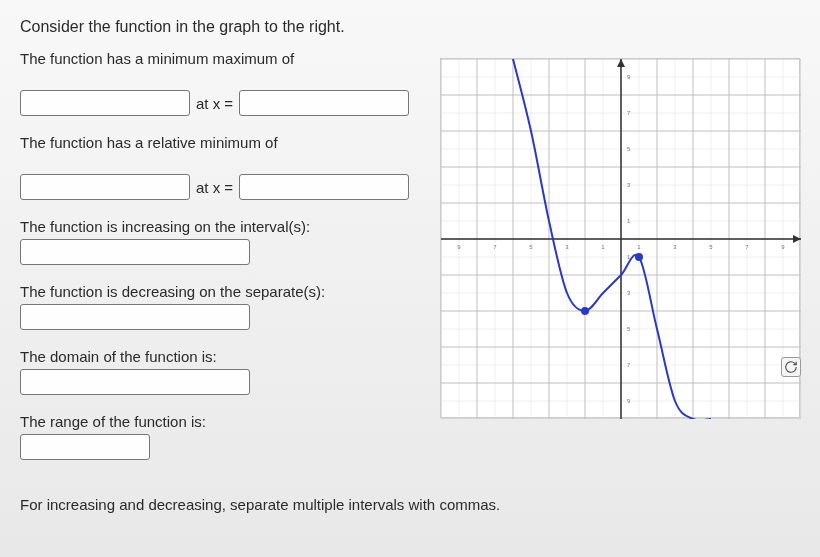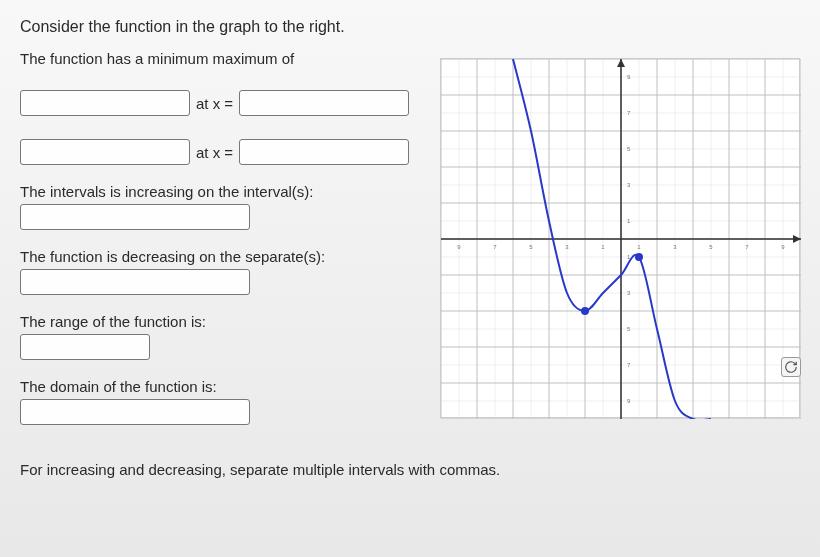--- a/index.html
+++ b/index.html
@@ -64,45 +64,46 @@
     <div class="section">
       <div class="label-line">The function has a minimum maximum of</div>
       <div class="input-row">
         <input class="input-box" type="text" style="">
         <span class="at-x">at x =</span>
         <input class="input-box" type="text" style="">
       </div>
     </div>
 
     <div class="section">
+      <div class="label-line">The function has a relative minimum of</div>
       <div class="input-row">
         <input class="input-box" type="text" style="">
         <span class="at-x">at x =</span>
         <input class="input-box" type="text" style="">
       </div>
     </div>
 
     <div class="section">
-      <div class="label-line">The intervals is increasing on the interval(s):</div>
+      <div class="label-line">The function is increasing on the interval(s):</div>
       <input class="input-box" style="width: 230px;" type="text">
     </div>
 
     <div class="section">
       <div class="label-line">The function is decreasing on the separate(s):</div>
       <input class="input-box" style="width: 230px;" type="text">
     </div>
 
     <div class="section">
+      <div class="label-line">The domain of the function is:</div>
+      <input class="input-box" style="width: 230px;" type="text">
+    </div>
+
+    <div class="section">
       <div class="label-line">The range of the function is:</div>
       <input class="input-box" style="width: 130px;" type="text">
-    </div>
-
-    <div class="section">
-      <div class="label-line">The domain of the function is:</div>
-      <input class="input-box" style="width: 230px;" type="text">
     </div>
   </div>
 
   <div class="right">
     <div class="graph-wrap">
       <svg id="graph-svg" width="360" height="360" viewBox="0 0 360 360">
           <line x1="0" y1="0" x2="0" y2="360" stroke="#ddd" stroke-width="0.5"></line>
           <line x1="18" y1="0" x2="18" y2="360" stroke="#ddd" stroke-width="0.5"></line>
           <line x1="36" y1="0" x2="36" y2="360" stroke="#ddd" stroke-width="0.5"></line>
           <line x1="54" y1="0" x2="54" y2="360" stroke="#ddd" stroke-width="0.5"></line>

